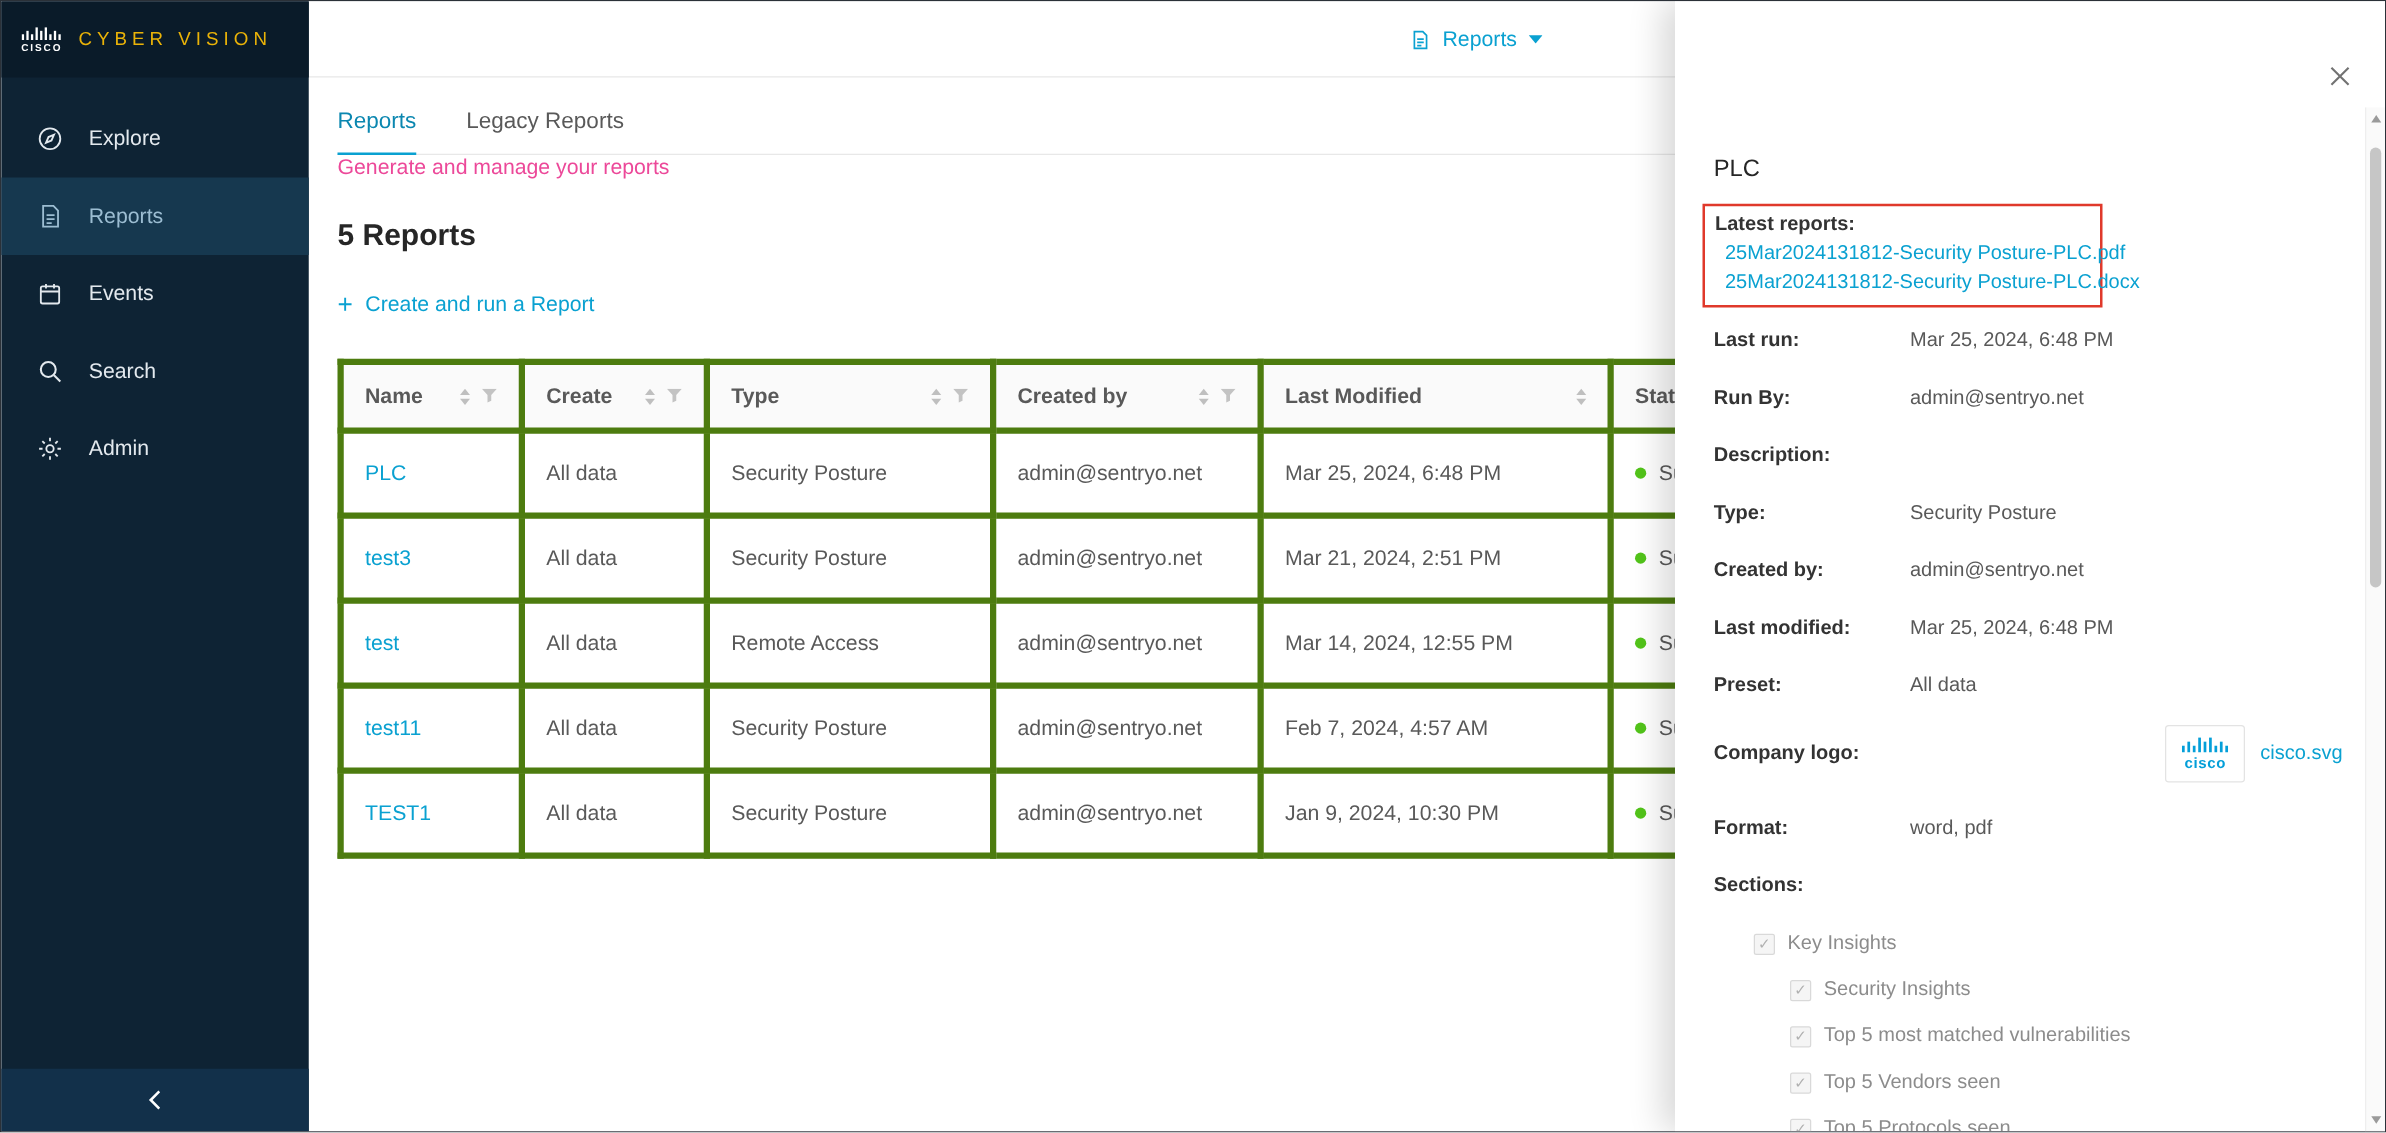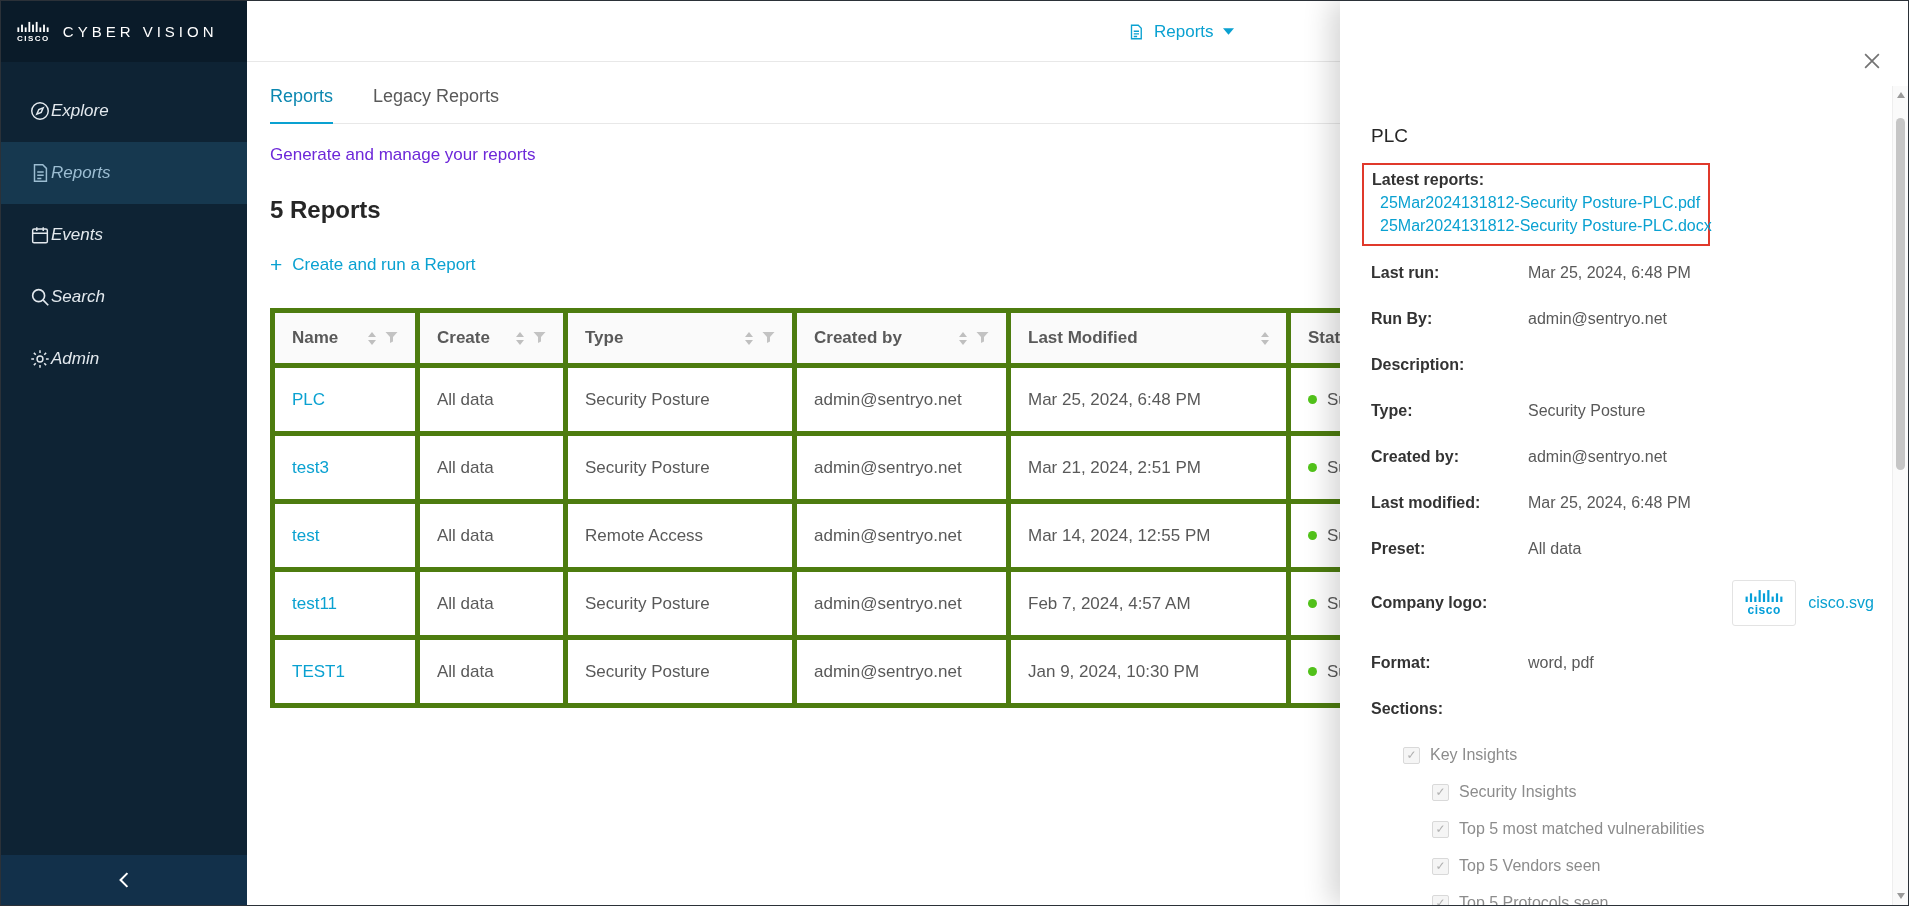--- a/index.html
+++ b/index.html
@@ -9,40 +9,40 @@
   .screen { position:relative; width:1909px; height:906px; background:#fff;
             overflow:hidden; border:1px solid #2b3138; }
 
   
   .sidebar { position:absolute; left:0; top:0; bottom:0; width:246px;
              background:var(--sidebar-bg); z-index:20; }
   .logo-bar { height:61px; background:var(--sidebar-top-bg); display:flex;
               align-items:center; gap:13px; padding-left:16px; }
   .cisco-logo { display:flex; flex-direction:column; align-items:center; gap:2px; }
   .cisco-logo .word { font-size:8px; font-weight:bold; letter-spacing:1.5px; color:#fff; }
-  .brand { font-size:15px; letter-spacing:4px; font-weight:500; color:#ffffff; white-space:nowrap; }
+  .brand { font-size:15px; letter-spacing:4px; font-weight:500; color:#eab308; white-space:nowrap; }
   .nav { padding-top:18px; }
-  .nav-item { height:62px; display:flex; align-items:center; 
-              padding-left:28px; font-size:17px; color:#e3e9ee; cursor:pointer;font-style:italic; }
+  .nav-item { height:62px; display:flex; align-items:center; gap:20px;
+              padding-left:28px; font-size:17px; color:#e3e9ee; cursor:pointer; }
   .nav-item.active { background:var(--sidebar-active-bg); color:#9cbdd2; }
   .nav-item .ico { width:22px; height:22px; flex:0 0 22px; }
   .sidebar-footer { position:absolute; left:0; right:0; bottom:0; height:50px;
                     background:var(--sidebar-footer-bg); display:flex;
                     align-items:center; justify-content:center; cursor:pointer; }
 
   
   .main { position:absolute; left:246px; top:0; right:0; bottom:0; background:#fff; }
   .top-header { height:61px; border-bottom:1px solid #e8e8e8; position:relative; }
   .header-dd { position:absolute; left:880px; top:0; height:61px; display:flex;
                align-items:center; gap:9px; color:var(--accent); font-size:17px; cursor:pointer; }
   .content { padding-left:23px; }
   .tabs-row { border-bottom:1px solid #e8e8e8; padding-top:24px; display:flex; gap:40px; }
   .tab { font-size:18px; padding-bottom:15px; color:#595959; cursor:pointer; margin-bottom:-1px; }
   .tab.active { color:var(--accent-dark); border-bottom:2px solid var(--accent); }
-  .subtitle { margin-top:21px; font-size:17px; color:#6d28d9; }
+  .subtitle { font-size:17px; color:#ec4899; }
   .count-title { margin-top:31px; font-size:24px; font-weight:700; color:#262626; }
   .create-link { margin-top:30px; display:flex; align-items:center; gap:10px;
                  color:var(--accent); font-size:17px; width:max-content; cursor:pointer; }
   .create-link .plus { font-size:21px; font-weight:400; line-height:1; }
 
   table.reports { margin-top:33px; width:1216px; border-collapse:collapse; table-layout:fixed; }
   table.reports th, table.reports td { border:5px solid #4d7c0f; text-align:left;
                  padding:0 17px; font-size:17px; overflow:hidden; white-space:nowrap; }
   table.reports th { background:#fafafa; height:55px; color:#595959; font-weight:600; cursor:pointer; }
   table.reports td { height:68px; color:#595959; background:#fff; }
@@ -64,21 +64,21 @@
   .panel-tabs { height:85px; padding-left:31px; display:flex; align-items:flex-end;
                 gap:38px; border-bottom:1px solid #ececec; }
   .ptab { font-size:17px; padding-bottom:16px; color:#595959; cursor:pointer; margin-bottom:-1px; }
   .ptab.active { color:var(--accent-dark); border-bottom:2px solid var(--accent); }
   .panel-close { position:absolute; right:28px; top:52px; cursor:pointer; line-height:0; }
 
   .panel-body { position:absolute; top:85px; left:0; right:16px; bottom:0;
                 padding:39px 18px 0 31px; overflow:hidden; }
   .panel-title { font-size:19px; font-weight:500; color:#262626; margin-bottom:16px; }
 
-  .annotation { border:2px solid var(--annotation-red); width:348px; margin-left:-9px;
+  .annotation { border:2px solid var(--annotation-red); width:320px; margin-left:-9px;
                 padding:6px 8px 9px; }
   .latest-label { font-size:16px; font-weight:700; color:#333; margin-bottom:4px; }
   .report-link { display:flex; align-items:center; gap:8px; color:var(--accent);
                  font-size:16px; margin-top:5px; cursor:pointer; white-space:nowrap; }
 
   .fields { margin-top:18px; }
   .frow { display:flex; align-items:flex-start; margin-bottom:28px; font-size:16px; }
   .flabel { flex:0 0 157px; font-weight:700; color:#333; }
   .fvalue { color:#595959; }
   .frow.logo-row { align-items:center; margin-top:-6px;justify-content:space-between; }

